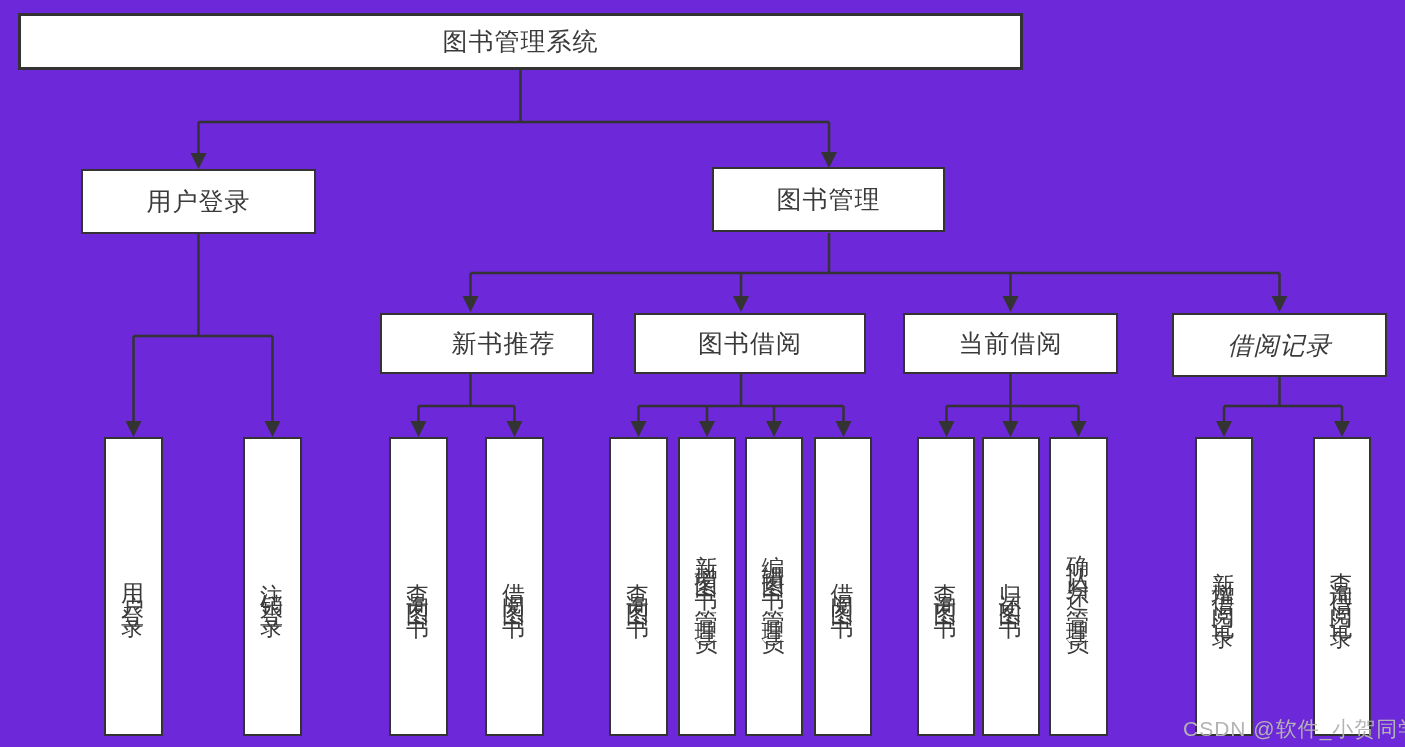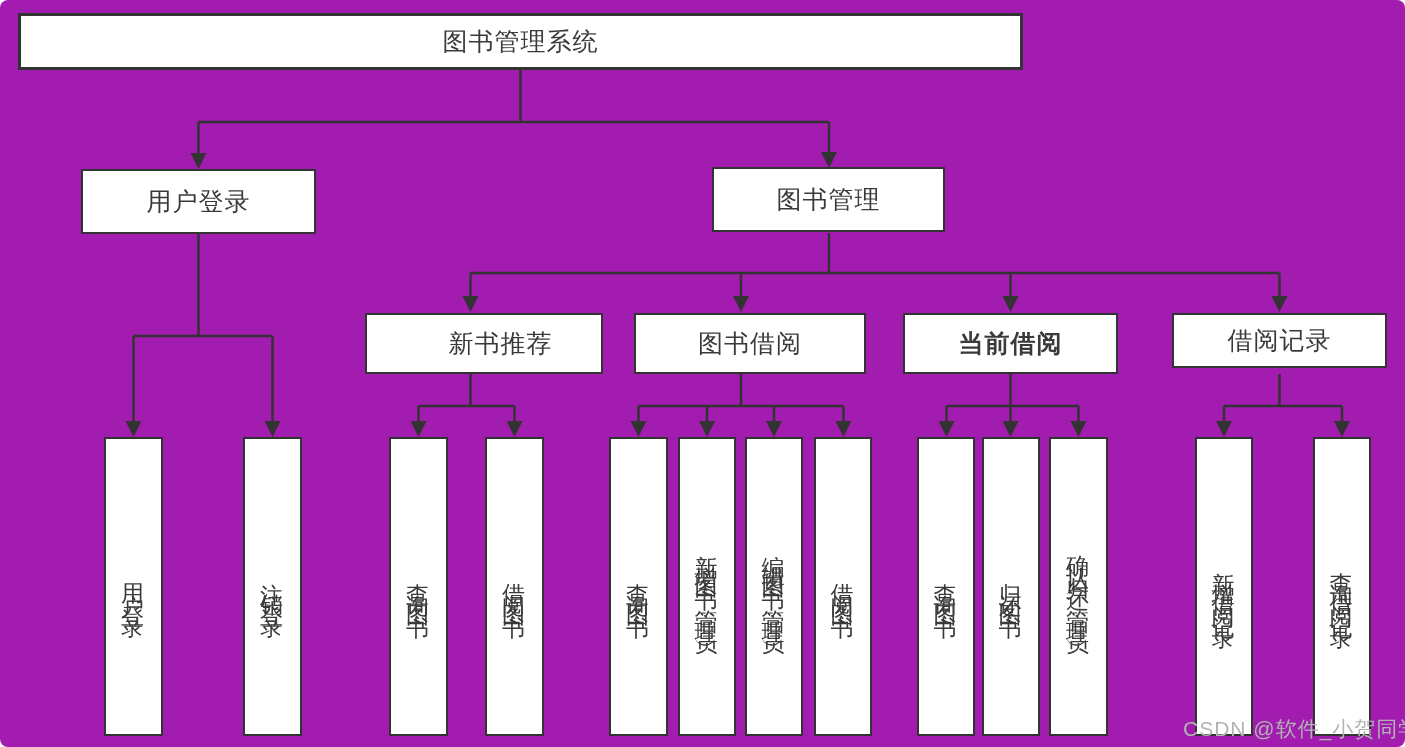--- a/index.html
+++ b/index.html
@@ -7,23 +7,22 @@
     --text:#3a3a3a;
     --box-bg:#ffffff;
     --watermark:#b3b3b3;
   }
   html,body{margin:0;padding:0;background:#ffffff;}
   body{font-family:"Liberation Sans","DejaVu Sans",sans-serif;}
   #canvas{
     position:relative;
     width:1405px;
     height:747px;
-    background:#a21caf;
+    background:#6d28d9;
     overflow:hidden;
-    border-radius:8px;
   }
   #wires{position:absolute;left:0;top:0;z-index:0;}
   .wire{stroke:var(--line);stroke-width:2.5;fill:none;}
   .node{
     position:absolute;
     box-sizing:border-box;
     background:var(--box-bg);
     border:2.5px solid var(--line);
     color:var(--text);
     display:flex;
@@ -105,24 +104,24 @@
       <path class="wire" d="M1224 406 V432" marker-end="url(#arrow)"></path>
       <path class="wire" d="M1342 406 V432" marker-end="url(#arrow)"></path>
     </g>
   </svg>
 
   <div class="node h-node" style="left:18px;top:13px;width:1005px;height:57px;border-width:3px;">图书管理系统</div>
 
   <div class="node h-node" style="left:81px;top:169px;width:235px;height:65px;">用户登录</div>
   <div class="node h-node" style="left:712px;top:167px;width:233px;height:65px;">图书管理</div>
 
-  <div class="node h-node" style="left:365px;top:313px;width:238px;height:61px;padding-left:33px;">新书推荐</div>
+  <div class="node h-node" style="left:380px;top:313px;width:214px;height:61px;padding-left:33px;">新书推荐</div>
   <div class="node h-node" style="left:634px;top:313px;width:232px;height:61px;">图书借阅</div>
-  <div class="node h-node" style="left:903px;top:313px;width:215px;height:61px;font-weight:bold;">当前借阅</div>
-  <div class="node h-node" style="left:1172px;top:313px;width:215px;height:55px;">借阅记录</div>
+  <div class="node h-node" style="left:903px;top:313px;width:215px;height:61px;">当前借阅</div>
+  <div class="node h-node" style="left:1172px;top:313px;width:215px;height:64px;font-style:italic;">借阅记录</div>
 
   <div class="node v-node" style="left:104px;width:59px;">用户登录</div>
   <div class="node v-node" style="left:243px;width:59px;">注销登录</div>
 
   <div class="node v-node" style="left:389px;width:59px;">查询图书</div>
   <div class="node v-node" style="left:485px;width:59px;">借阅图书</div>
 
   <div class="node v-node" style="left:609px;width:59px;">查询图书</div>
   <div class="node v-node" style="left:678px;width:58px;">新增图书（管理员）</div>
   <div class="node v-node" style="left:745px;width:58px;">编辑图书（管理员）</div>

